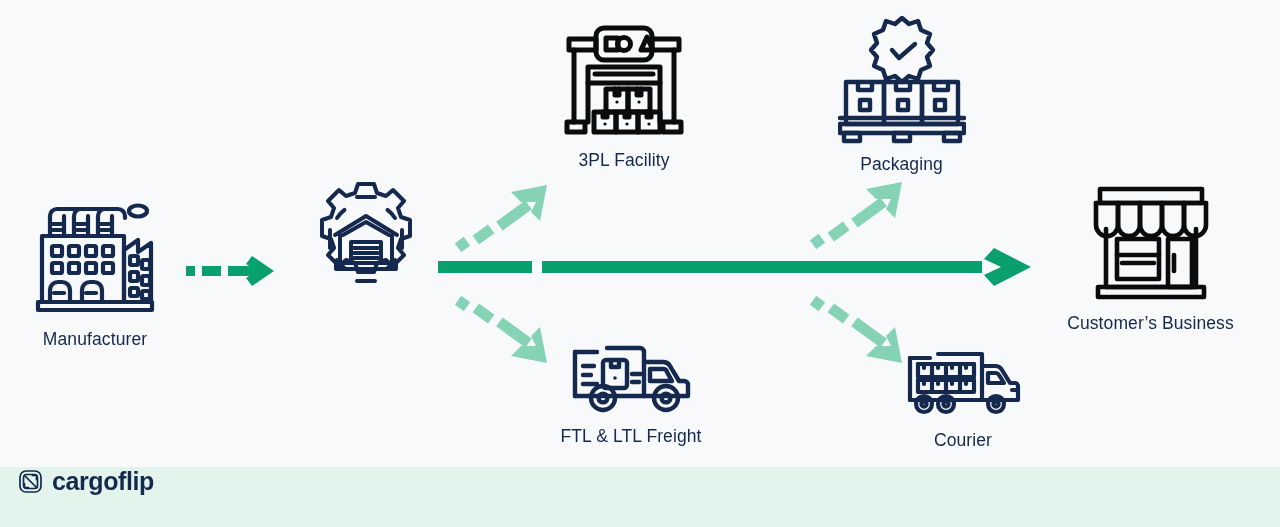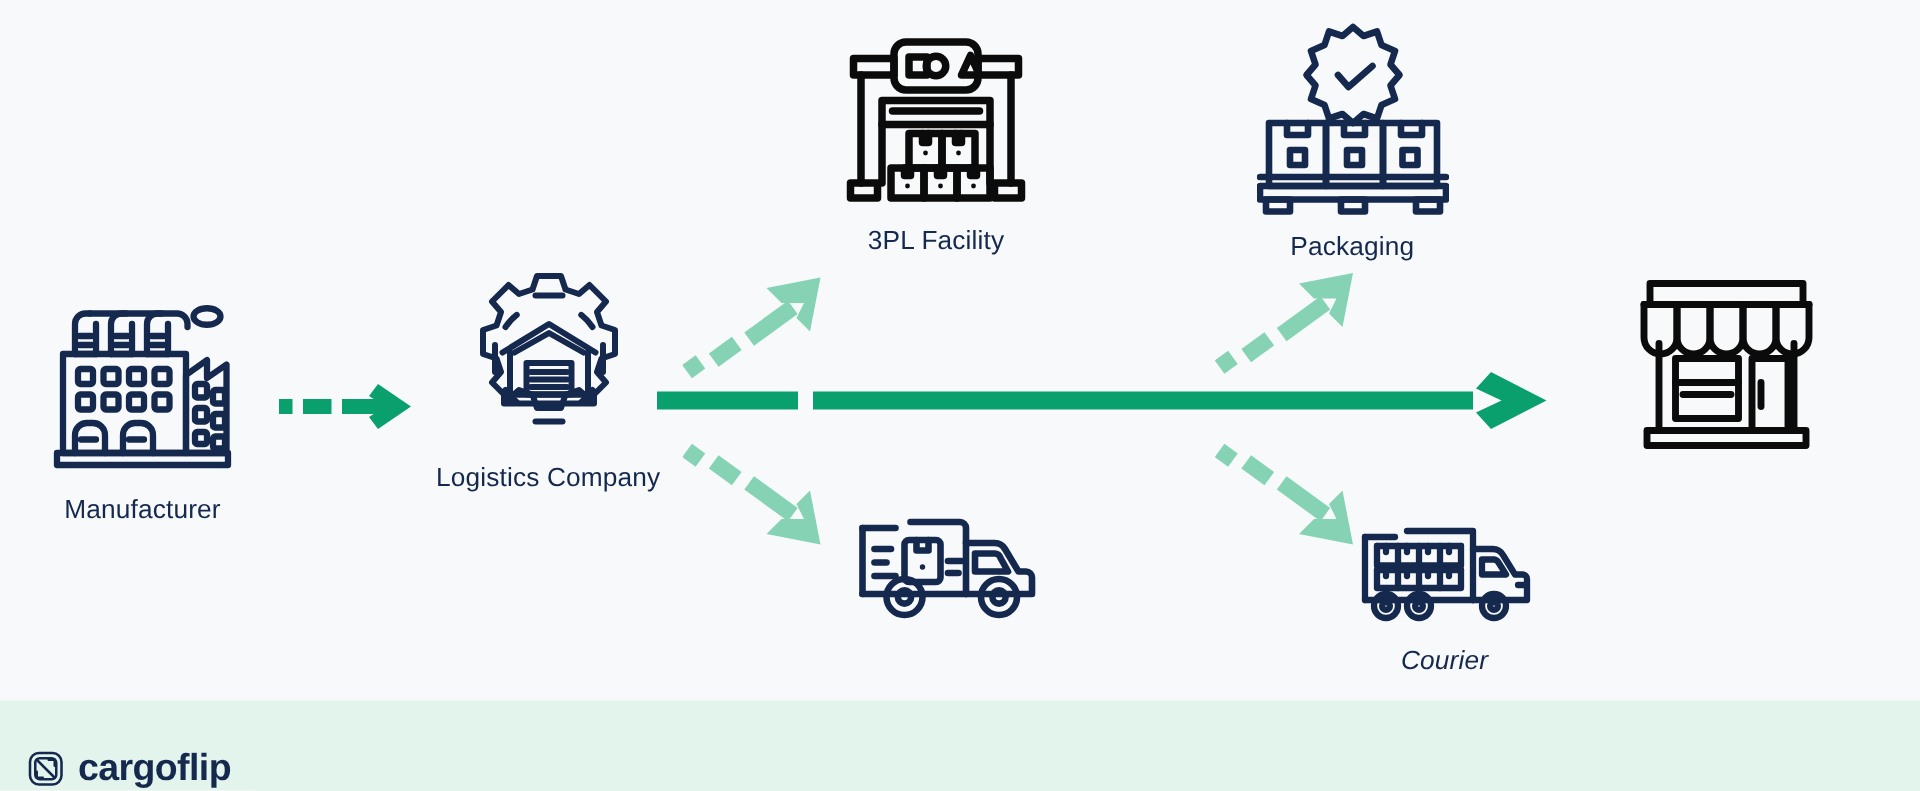--- a/index.html
+++ b/index.html
@@ -45,21 +45,21 @@
     line-height: 0;
   }
   #footer {
     position: absolute;
     left: 0;
     top: 467px;
     width: 1280px;
     height: 60px;
     background: #e3f4ec;
     display: flex;
-    align-items: flex-end;
+    align-items: flex-start;
   }
   #footer .brand {
     display: flex;
     align-items: center;
     margin-left: 18px;
   }
   #footer .brand-mark {
     line-height: 0;
     margin-right: 9px;
   }
@@ -154,21 +154,20 @@
         <path d="M36 55 L59 42 L82 55"></path>
 
         <path d="M33 55 v28 h52 V55"></path>
 
         <path d="M44 62 h30 v21 H44 Z"></path>
         <path d="M47 68 h24 M47 73 h24 M47 78 h24"></path>
 
         <path d="M29 83 h60 v6 H29 Z"></path>
       </svg>
     </span>
-    <span class="node-label">Logistics Company</span>
   </div>
 
   <div class="arrow" style="left:455px; top:183px;">
     <svg width="100" height="72" viewBox="0 0 100 72" fill="none">
       <g fill="#85d3b4">
         <rect x="2" y="56" width="11" height="11" transform="rotate(-36 7.5 61.5)"></rect>
         <rect x="19" y="46" width="19" height="11" transform="rotate(-36 28.5 51.5)"></rect>
         <rect x="41" y="27" width="36" height="11" transform="rotate(-36 59 32.5)"></rect>
         <path d="M56 9 L92 2 L85 38 L76 29 L81 19 L66 19 Z"></path>
       </g>
@@ -308,23 +307,24 @@
         <path d="M81 29 h13 a4 4 0 0 1 4 3 l5 9 H81 Z"></path>
         <path d="M63 34 h9"></path>
         <path d="M63 42 h7"></path>
 
         <circle cx="34" cy="58" r="12"></circle>
         <circle cx="34" cy="58" r="4.4"></circle>
         <circle cx="97" cy="58" r="12"></circle>
         <circle cx="97" cy="58" r="4.4"></circle>
       </svg>
     </span>
-  </div>
-
-  <div class="node" style="left:893px; top:348px; width:140px;font-style:italic;">
+    <span class="node-label">FTL &amp; LTL Freight</span>
+  </div>
+
+  <div class="node" style="left:893px; top:348px; width:140px;">
     <span class="icon-wrap">
       <svg width="118" height="72" viewBox="0 0 118 72" fill="none" stroke="#15284d" stroke-width="4.2" stroke-linecap="round" stroke-linejoin="round">
 
         <path d="M6 10 h20"></path>
         <path d="M6 10 v42"></path>
         <path d="M34 6 h44 v46"></path>
         <path d="M6 52 h72"></path>
 
         <path d="M14 16 h56"></path>
         <path d="M14 16 v13 h56 v-13"></path>
@@ -370,20 +370,21 @@
         <path d="M27 56 h42 v40 H27 Z"></path>
         <path d="M27 72 h42"></path>
         <path d="M32 80 h32"></path>
 
         <path d="M78 56 h24 v48 H78 Z"></path>
         <path d="M84 72 v16"></path>
 
         <path d="M8 104 h106 v10 H8 Z"></path>
       </svg>
     </span>
+    <span class="node-label">Customer’s Business</span>
   </div>
 
 </div>
 
 <div id="footer">
   <div class="brand">
     <span class="brand-mark">
       <svg width="25" height="25" viewBox="0 0 25 25" fill="none" stroke="#15284d" stroke-width="1.7" stroke-linecap="round" stroke-linejoin="round">
         <rect x="2" y="2" width="21" height="21" rx="6"></rect>
         <rect x="5.5" y="5.5" width="14" height="14" rx="3"></rect>

